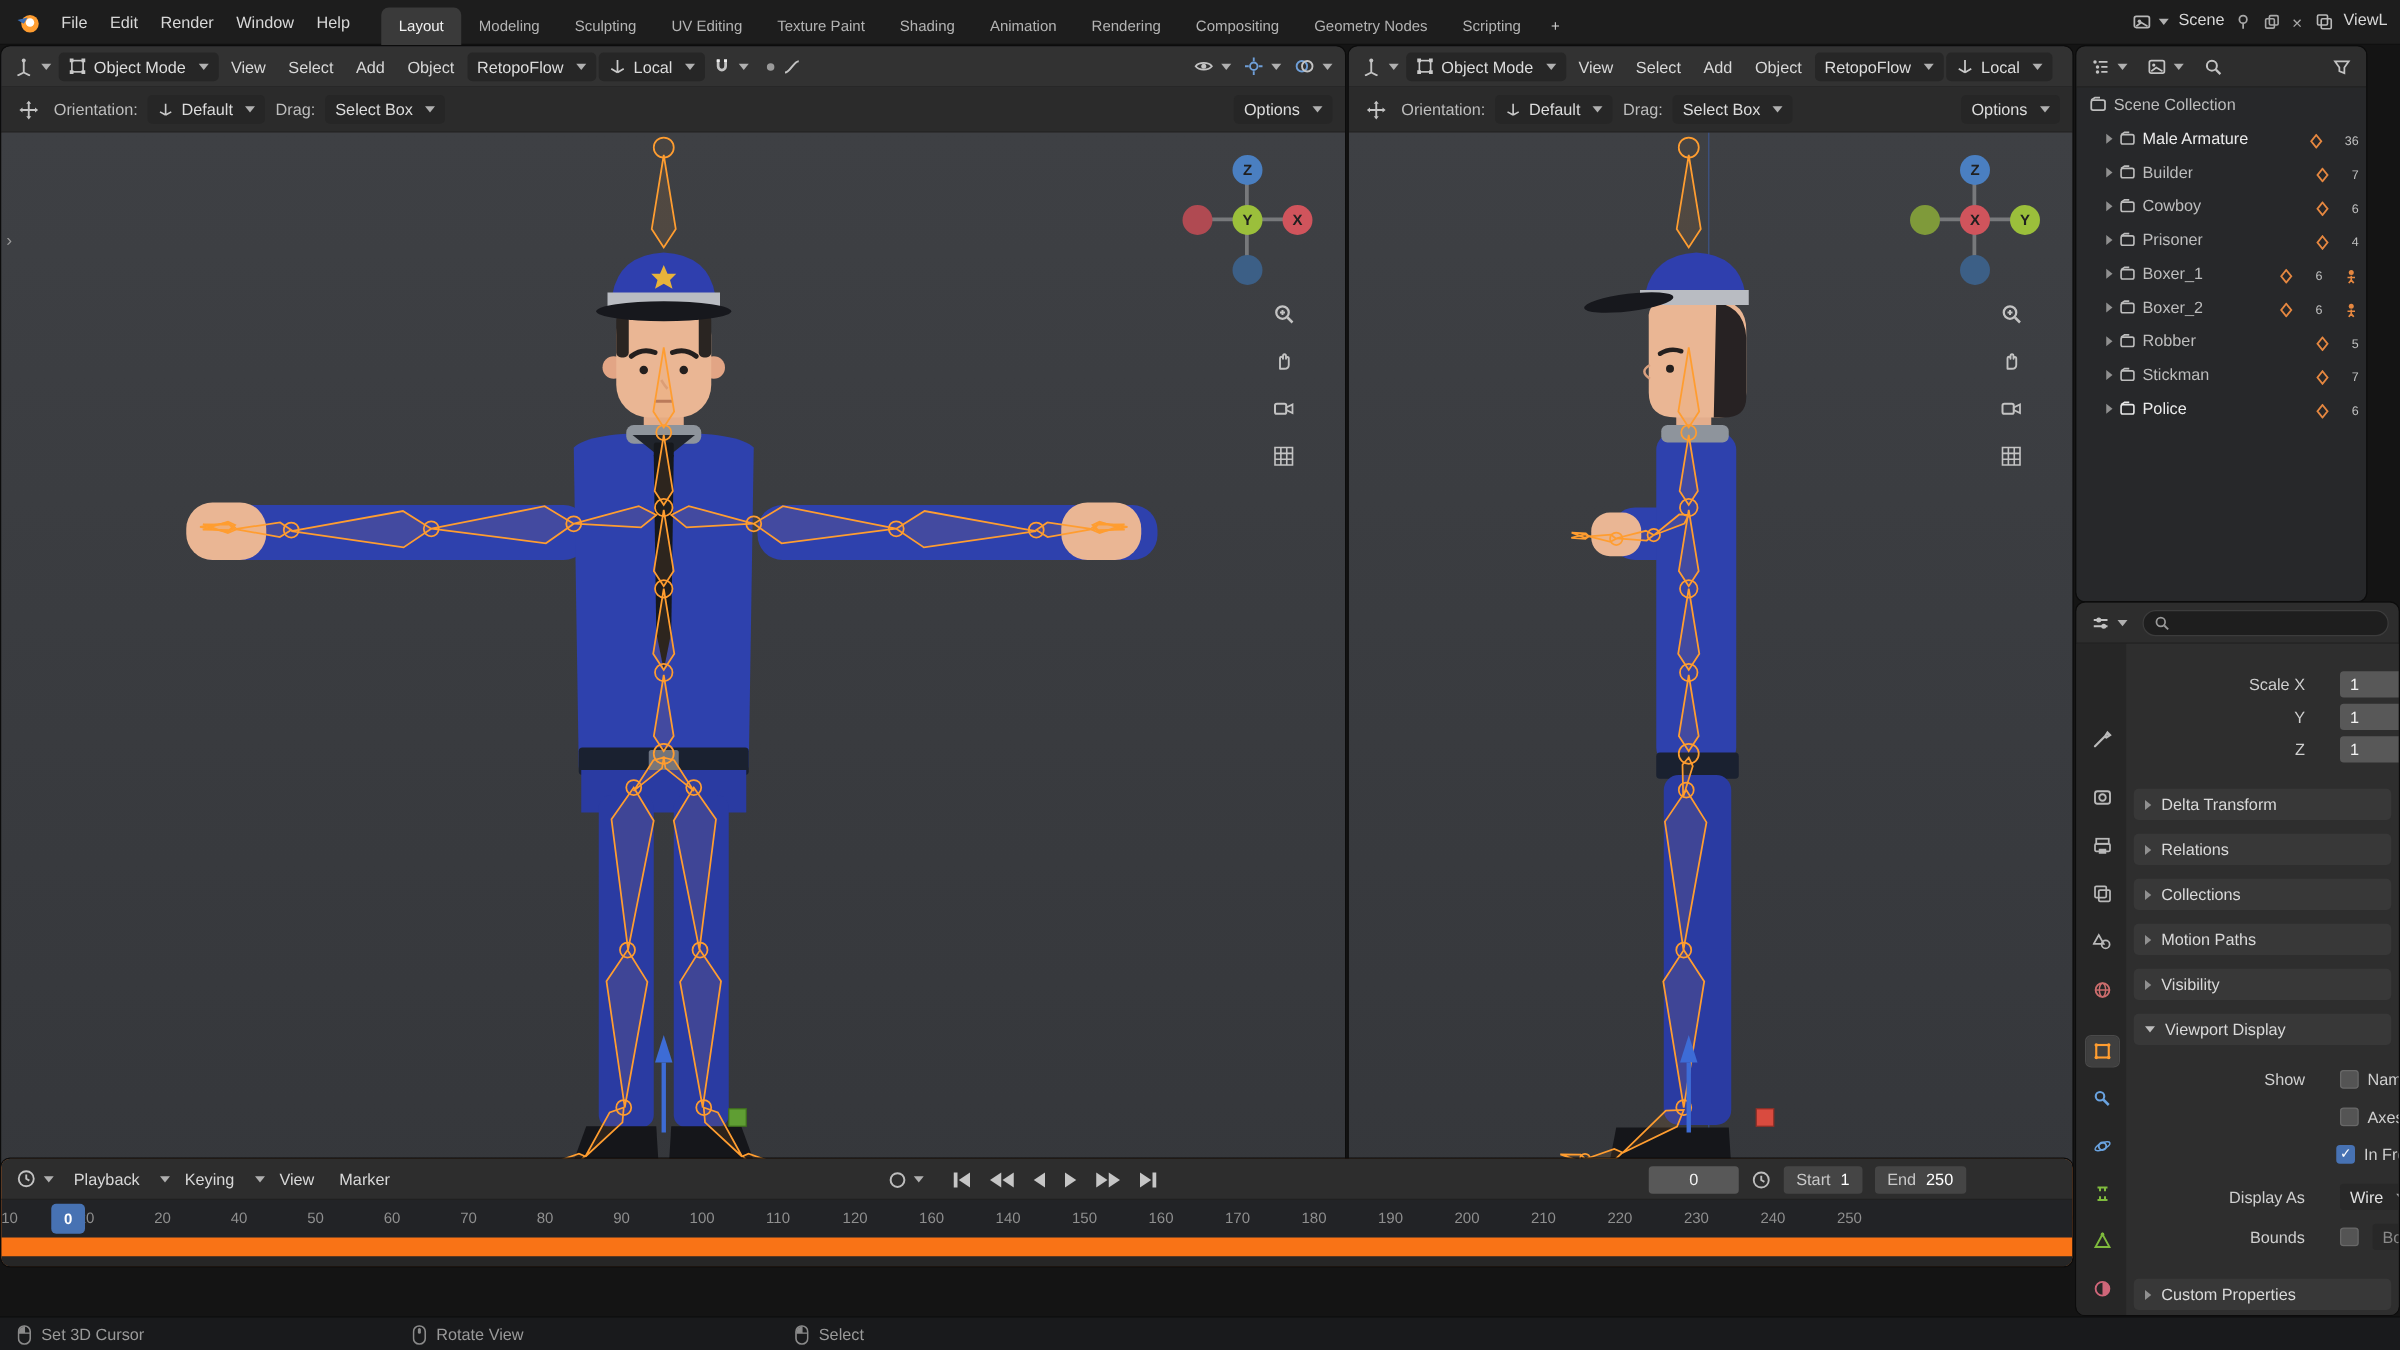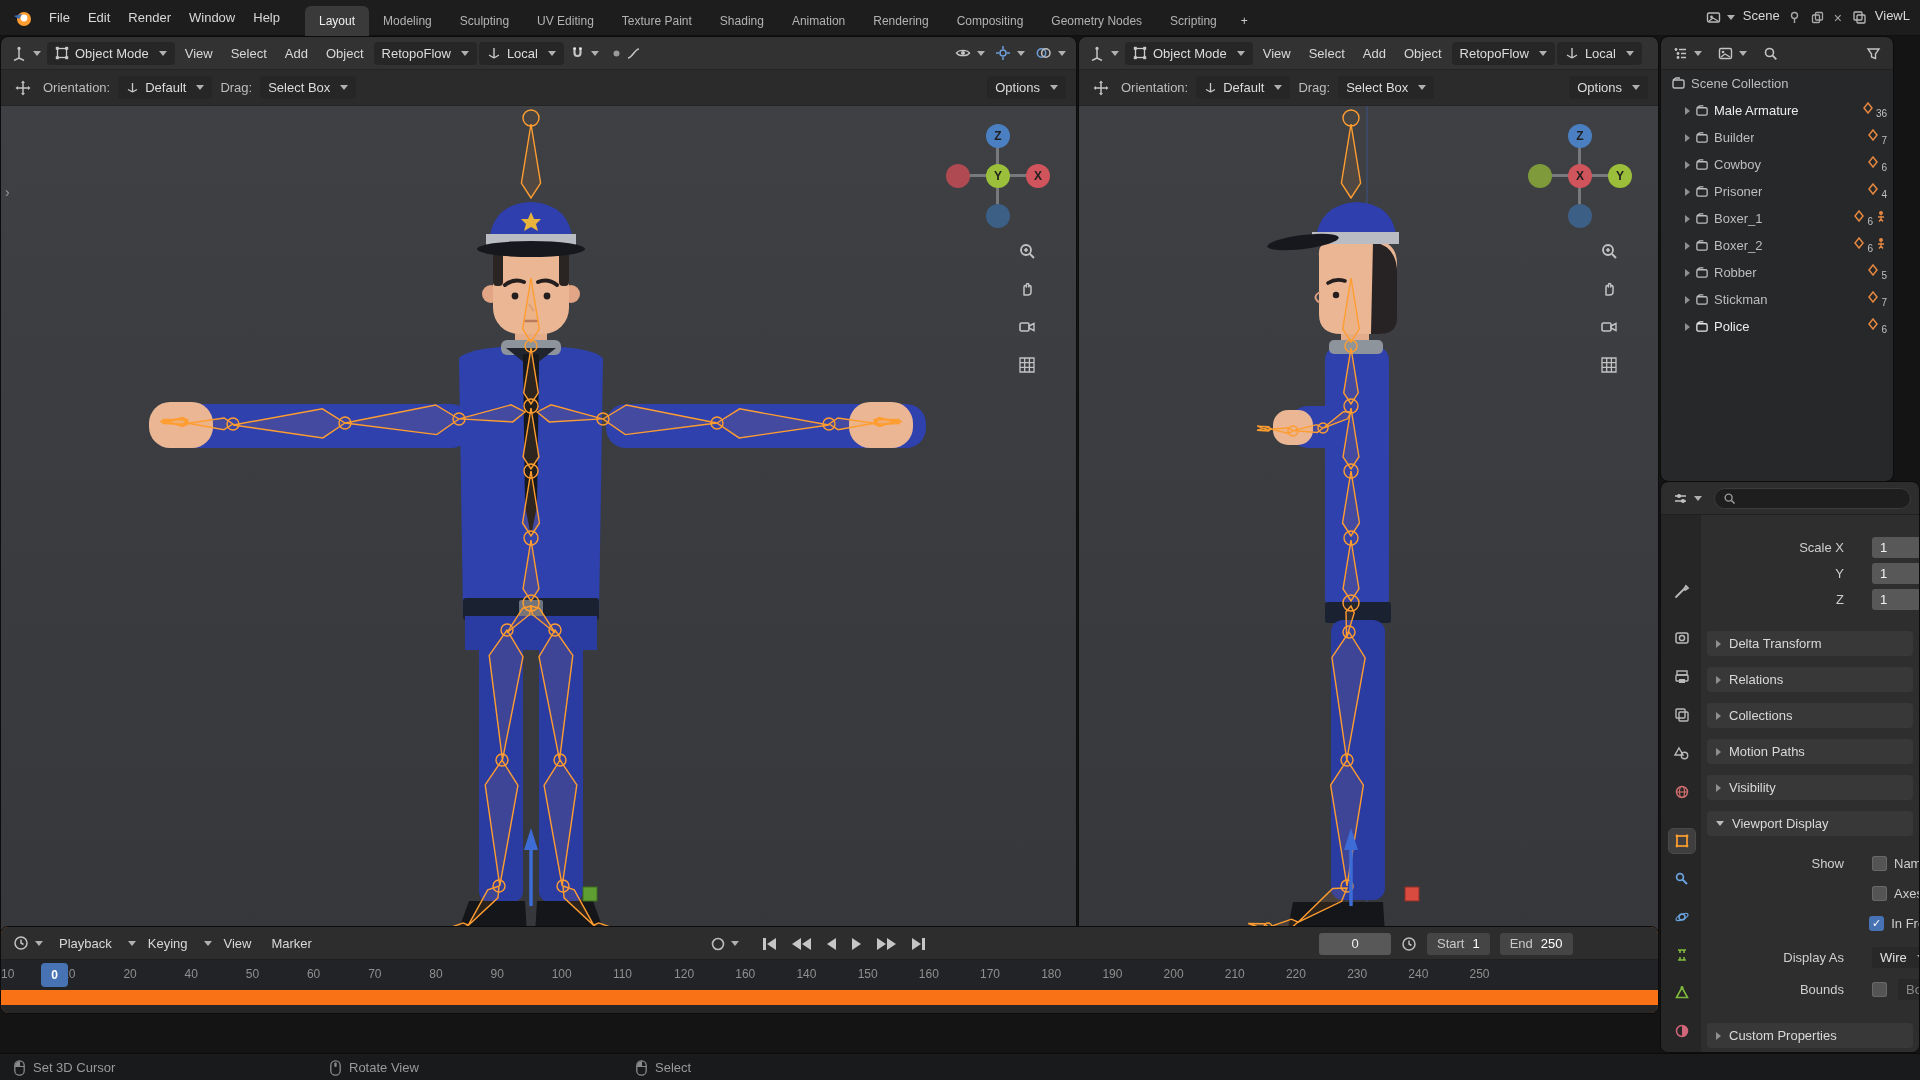--- a/index.html
+++ b/index.html
@@ -53,21 +53,21 @@
   .navbtn{width:26px;height:26px;display:flex;align-items:center;justify-content:center;border-radius:50%}
   .vp-toggle{position:absolute;left:4px;top:78px;color:#9a9a9a;font-size:14px}
 
   
   .ol-header{height:33px;background:#2d2d2d;display:flex;align-items:center;padding:0 8px;gap:8px;border-bottom:1px solid #202020}
   .ol-row{height:27px;display:flex;align-items:center;padding:0 6px 0 10px;gap:5px;color:#bdbdbd;font-size:13px}
   .ol-row .name{white-space:nowrap;overflow:hidden}
   .ol-row.bright{color:#ececec}
   .ol-indent{padding-left:24px}
   .ol-count{font-size:10px;color:#c0c0c0;margin-top:6px}
-  .ol-right{display:flex;align-items:flex-start;margin-left:auto;gap:2px}
+  .ol-right{display:flex;align-items:flex-end;margin-left:auto;gap:17px}
 
   
   .pr-header{height:33px;background:#2d2d2d;display:flex;align-items:center;padding:0 8px;gap:8px;border-bottom:1px solid #202020}
   .pr-search{flex:1;height:21px;background:#1e1e1e;border:1px solid #3c3c3c;border-radius:11px;display:flex;align-items:center;padding:0 8px;gap:6px}
   .pr-tabs{position:absolute;left:0;top:33px;bottom:0;width:40px;background:#262626}
   .ptab{position:absolute;left:8px;width:26px;height:24px;display:flex;align-items:center;justify-content:center;border-radius:4px}
   .ptab.active{background:#3f3f3f;outline:1px solid #4a4a4a}
   .pr-body{position:absolute;left:40px;right:0;top:33px;bottom:0;background:#2e2e2e;overflow:hidden}
   .prow{position:absolute;left:17px;width:100%;height:24px;display:flex;align-items:center}
   .plabel{width:140px;text-align:right;color:#cfcfcf;padding-right:14px;white-space:nowrap}

